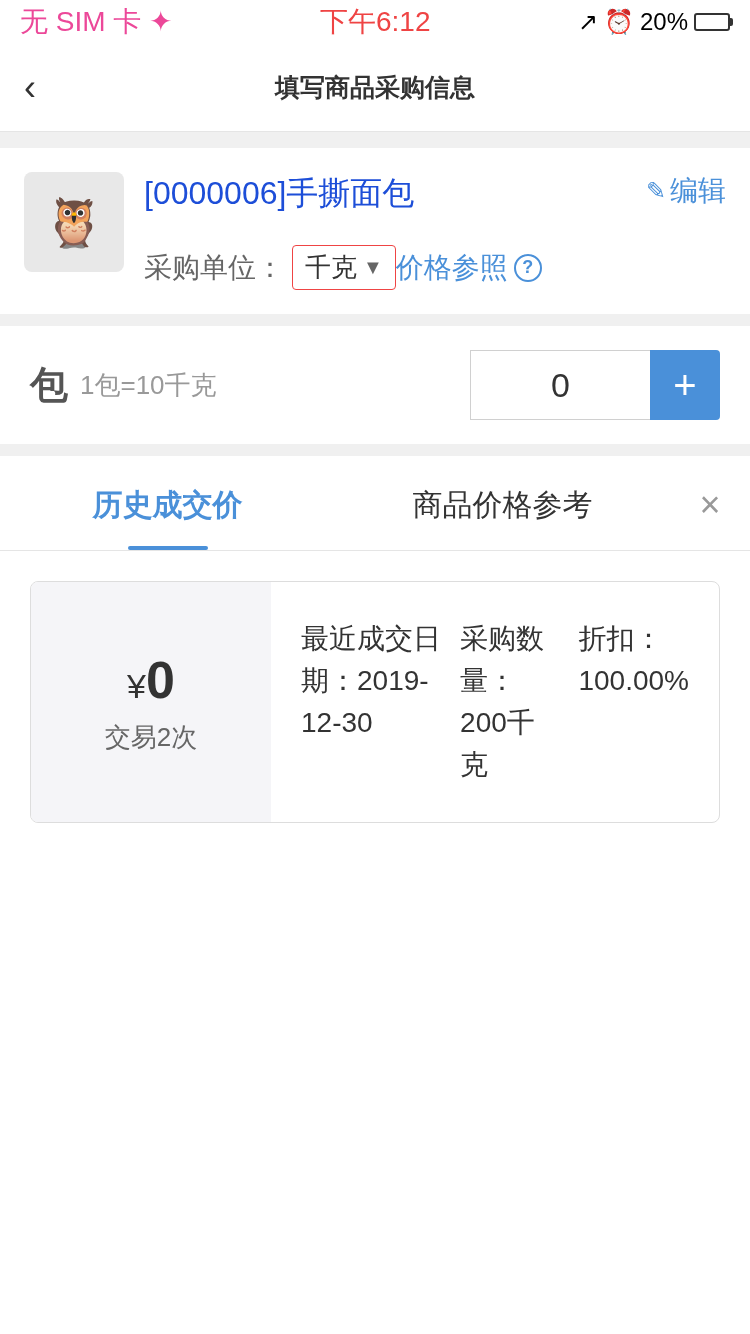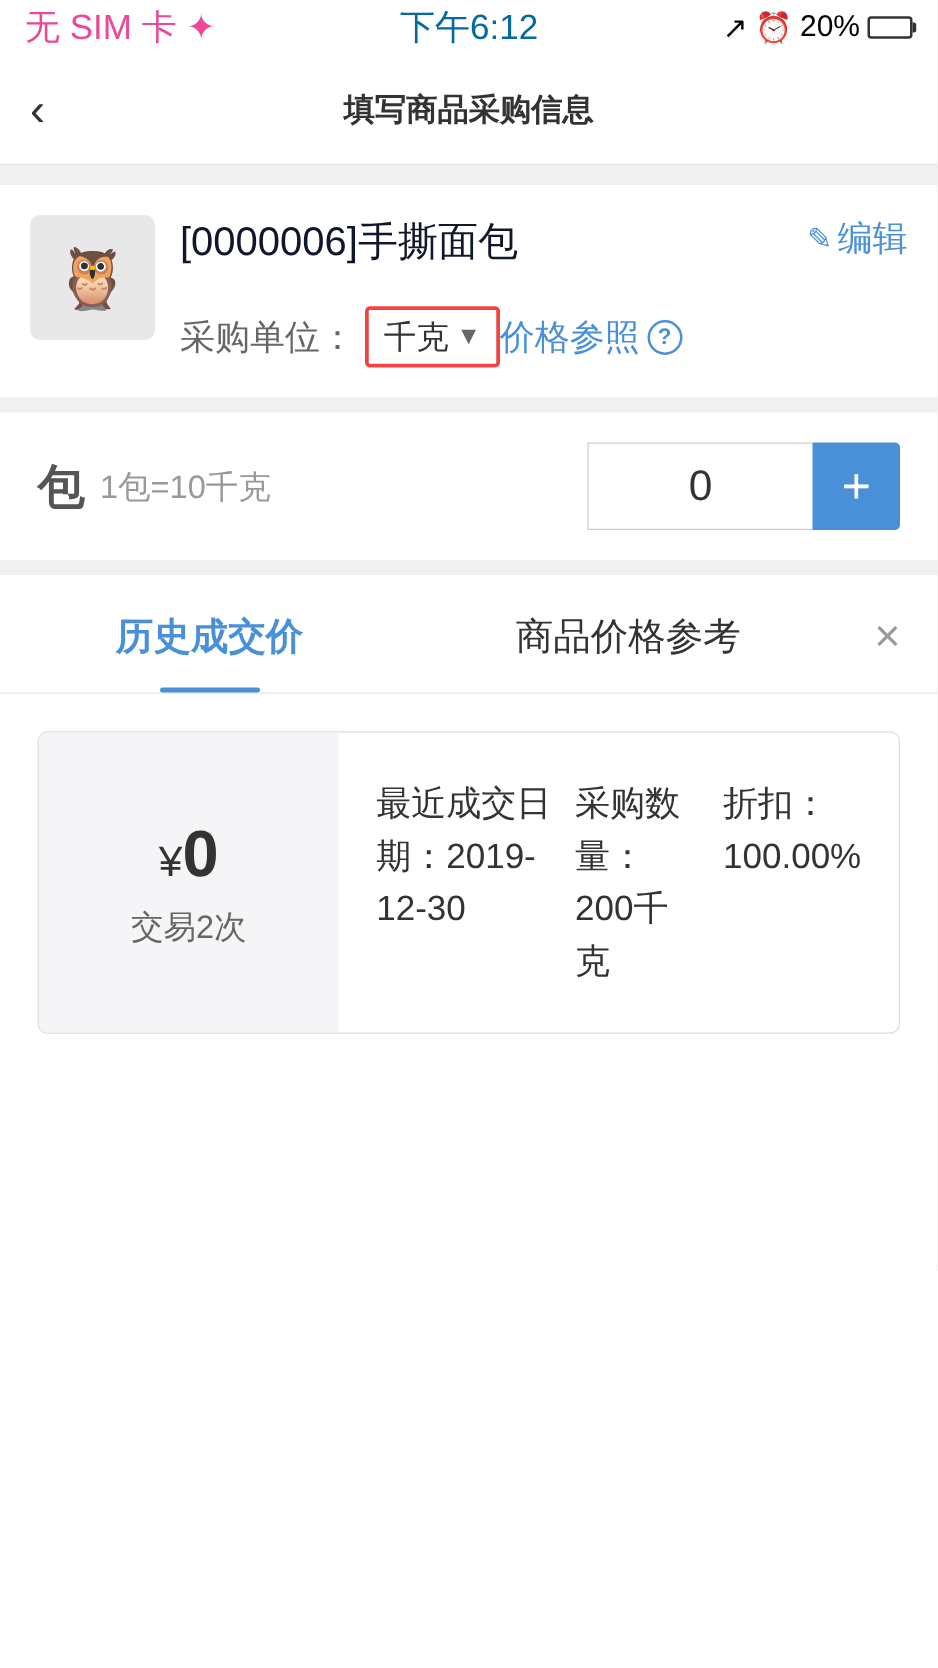--- a/index.html
+++ b/index.html
@@ -22,21 +22,21 @@
       background: #fff;
     }
     .status-left {
       font-size: 28px;
       font-weight: 500;
       color: #ec4899;
     }
     .status-center {
       font-size: 28px;
       font-weight: 500;
-      color: #0369a1;
+      color: #ef4444;
     }
     .status-right {
       display: flex;
       align-items: center;
       gap: 6px;
       font-size: 24px;
       color: #000;
     }
     .battery-body {
       width: 36px;
@@ -113,21 +113,21 @@
     .product-info {
       flex: 1;
     }
     .product-name-row {
       display: flex;
       justify-content: space-between;
       align-items: flex-start;
     }
     .product-name {
       font-size: 32px;
-      color: #0f172a;
+      color: #1d4ed8;
       font-weight: 500;
       flex: 1;
     }
     .edit-btn {
       display: flex;
       align-items: center;
       gap: 4px;
       font-size: 28px;
       color: #4a90d9;
       cursor: pointer;
@@ -142,21 +142,21 @@
       justify-content: flex-start;
       margin-top: 29px;
     }
     .unit-label {
       font-size: 28px;
       color: #666;
     }
     .unit-select {
       display: flex;
       align-items: center;
-      border: 3px solid #ef4444;
+      border: 1px solid #ef4444;
       border-radius: 4px;
       padding: 4px 12px;
       font-size: 26px;
       color: #333;
       gap: 6px;
       margin-left: 8px;
     }
     .unit-dropdown-arrow {
       font-size: 20px;
       color: #666;

